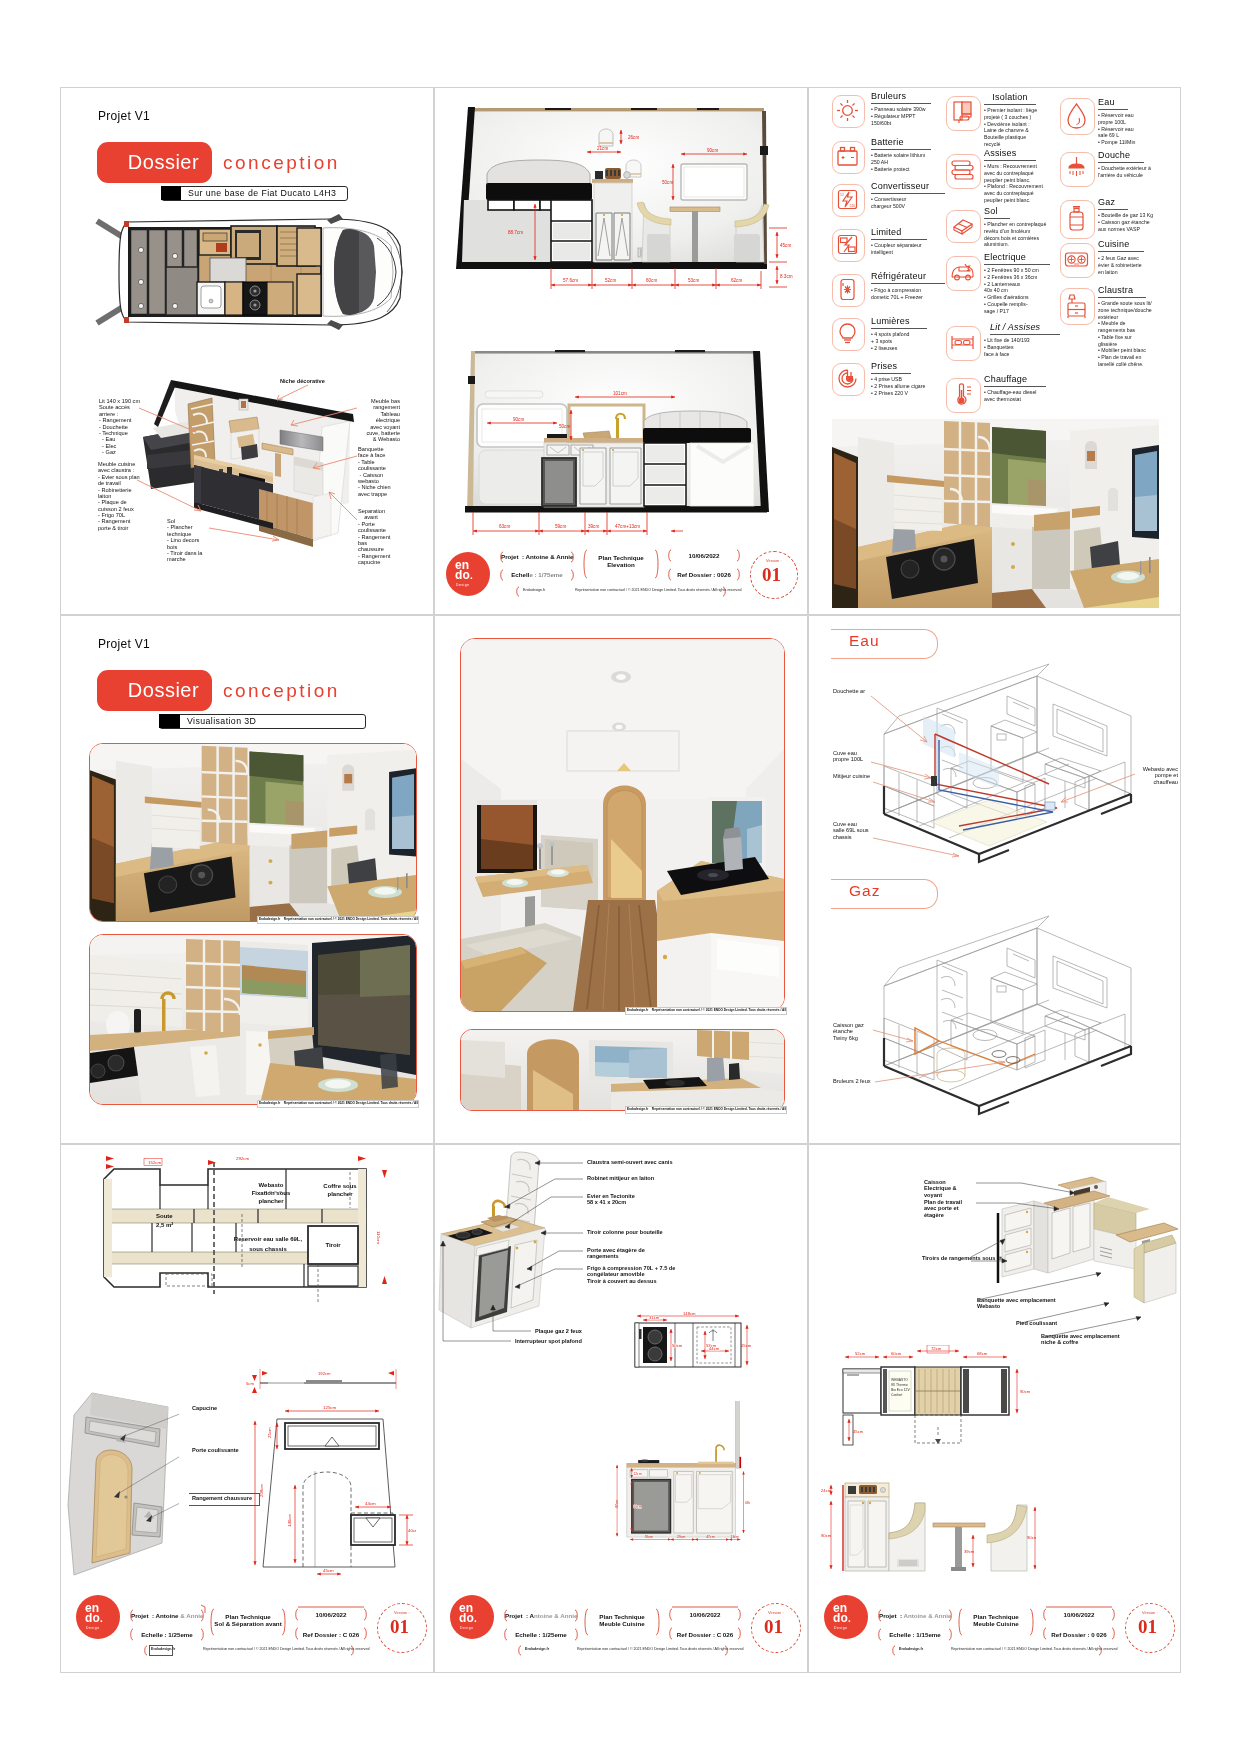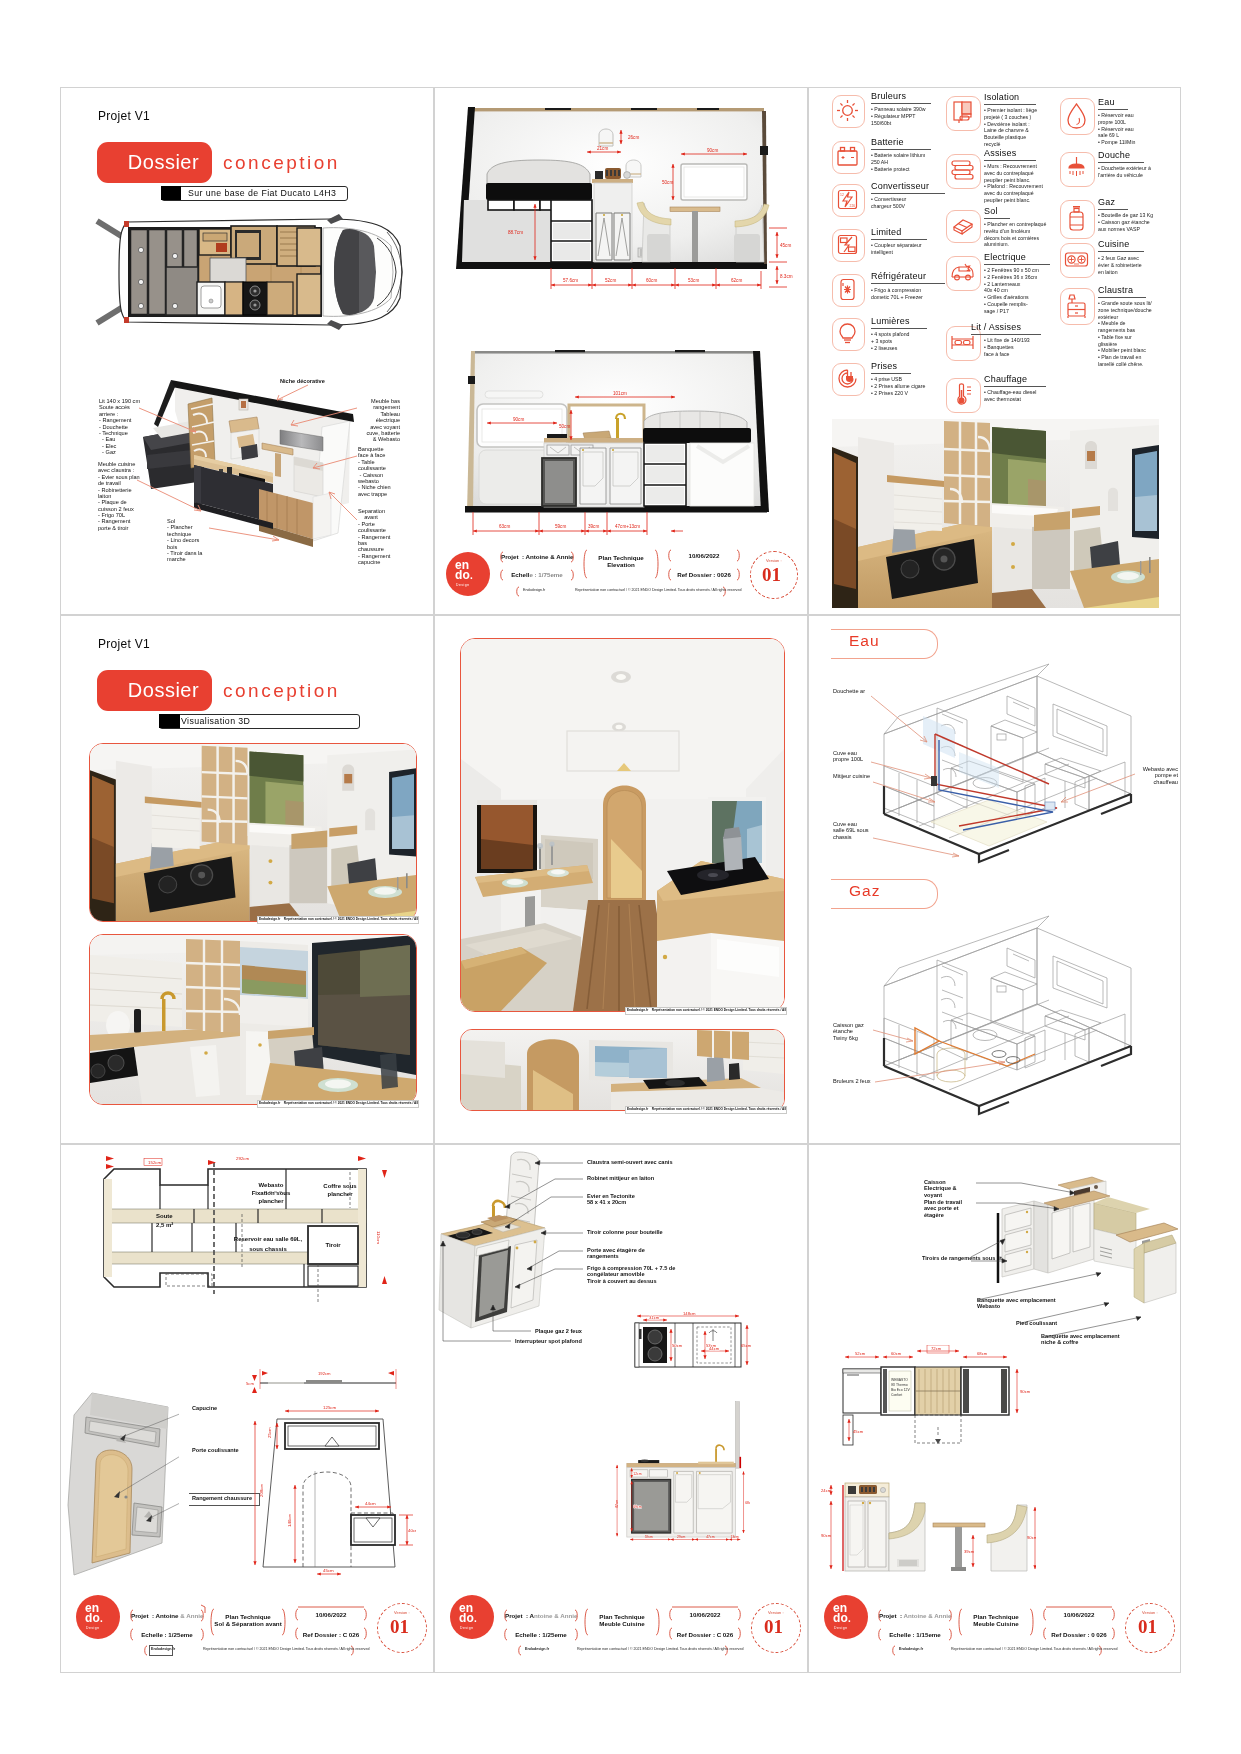--- a/index.html
+++ b/index.html
@@ -588,21 +588,21 @@
   <div class="icbox" style="left:137px;top:8px;width:33px;height:33px;"></div>
   <svg class="abs" style="left:137px;top:8px;" width="33" height="33" viewBox="0 0 33 33">
     <g stroke="#e85038" stroke-width="1.2" fill="none">
       <rect x="8" y="6" width="8" height="18"></rect>
       <rect x="16" y="6" width="9" height="12" fill="#f8c9bd"></rect>
       <path d="M16,18 L25,18 L25,21 L16,21"></path>
       <rect x="14" y="20" width="9" height="4" rx="2"></rect>
       <line x1="13" y1="24" x2="13" y2="27"></line>
     </g>
   </svg>
-  <div class="ictitle" style="left:175px;top:4px;width:52px;">Isolation</div>
+  <div class="ictitle" style="left:175px;top:4px;width:52px;text-align:center;">Isolation</div>
   <div class="icb" style="left:175px;top:19px;width:68px;">• Premier isolant : liège<br>projeté ( 3 couches )<br>• Devxième isolant :<br>Laine de chanvre &amp;<br>Bouteille plastique<br>recyclé</div>
 
   <div class="icbox" style="left:137px;top:66px;width:33px;height:33px;"></div>
   <svg class="abs" style="left:137px;top:66px;" width="33" height="33" viewBox="0 0 33 33">
     <g stroke="#e85038" stroke-width="1.2" fill="none">
       <rect x="6" y="7" width="18" height="4.5" rx="2"></rect>
       <rect x="9" y="11.5" width="18" height="4.5" rx="2"></rect>
       <rect x="6" y="16" width="18" height="4.5" rx="2"></rect>
       <rect x="9" y="20.5" width="18" height="4.5" rx="2"></rect>
     </g>
@@ -638,21 +638,21 @@
 
   <div class="icbox" style="left:137px;top:238px;width:33px;height:33px;"></div>
   <svg class="abs" style="left:137px;top:238px;" width="33" height="33" viewBox="0 0 33 33">
     <g stroke="#e85038" stroke-width="1.2" fill="none">
       <path d="M6,10 L6,23 M27,10 L27,23"></path>
       <path d="M6,19 L27,19 M6,13 L27,13"></path>
       <rect x="9" y="14.5" width="6.5" height="4" rx="1.8"></rect>
       <rect x="17.5" y="14.5" width="6.5" height="4" rx="1.8"></rect>
     </g>
   </svg>
-  <div class="ictitle" style="left:162px;top:234px;width:70px;">Lit / Assises</div>
+  <div class="ictitle" style="left:181px;top:234px;width:70px;font-style:italic;">Lit / Assises</div>
   <div class="icb" style="left:175px;top:249px;width:68px;">• Lit fixe de 140/193<br>• Banquettes<br>face à face</div>
 
   <div class="icbox" style="left:137px;top:290px;width:33px;height:33px;"></div>
   <svg class="abs" style="left:137px;top:290px;" width="33" height="33" viewBox="0 0 33 33">
     <g stroke="#e85038" stroke-width="1.2" fill="none">
       <path d="M13.5,7 C13.5,5.5 17.5,5.5 17.5,7 L17.5,18 C19.5,19.3 20.5,21.5 19.5,23.8 C18.3,26.3 14.8,26.8 13,25 C11.2,23.2 11.5,20 13.5,18.5 Z"></path>
       <circle cx="15.5" cy="22.5" r="2.4" fill="#e85038"></circle>
       <line x1="15.5" y1="20.5" x2="15.5" y2="12" stroke-width="1.6"></line>
       <path d="M21,9 l4,0 M21,12.5 l4,0 M21,16 l4,0" stroke-width="1"></path>
     </g>
@@ -826,21 +826,21 @@
 </div>
 
 <div class="page" style="left:60px;top:615px;width:374px;height:529px;">
 
   <div class="pv1" style="left:37px;top:21px;">Projet V1</div>
 
   <div class="dossierbox" style="left:36px;top:54px;width:97px;height:41px;line-height:41px;padding-left:18px;">Dossier</div>
 
   <div class="conception" style="left:162px;top:64px;">conception</div>
 
-  <div class="sublabel" style="left:98px;top:98px;width:178px;height:13px;line-height:13px;padding-left:21px;"><span class="blk" style="width:21px;height:14px;"></span>Visualisation 3D</div>
+  <div class="sublabel" style="left:98px;top:98px;width:178px;height:13px;line-height:13px;padding-left:27px;"><span class="blk" style="width:21px;height:14px;"></span>Visualisation 3D</div>
 
   <div class="abs" style="left:28px;top:127px;width:328px;height:179px;border:1.4px solid #e8563e;border-radius:14px;overflow:hidden;box-sizing:border-box;">
     <svg width="326" height="177" viewBox="0 0 327 189" preserveAspectRatio="none">
       <rect x="0" y="0" width="327" height="189" fill="url(#wallg)"></rect>
       <polygon points="0,0 327,0 327,18 0,28" fill="#f6f5f3"></polygon>
       <polygon points="0,28 26,38 26,189 0,189" fill="#2e2416"></polygon>
       <polygon points="2,34 24,44 24,120 2,112" fill="#9c6233"></polygon>
       <polygon points="2,100 24,110 24,170 2,165" fill="#7a4a26"></polygon>
       <polygon points="26,18 62,24 62,189 26,189" fill="#eceae7"></polygon>
       <polygon points="26,128 160,98 160,189 26,189" fill="url(#woodg)"></polygon>

